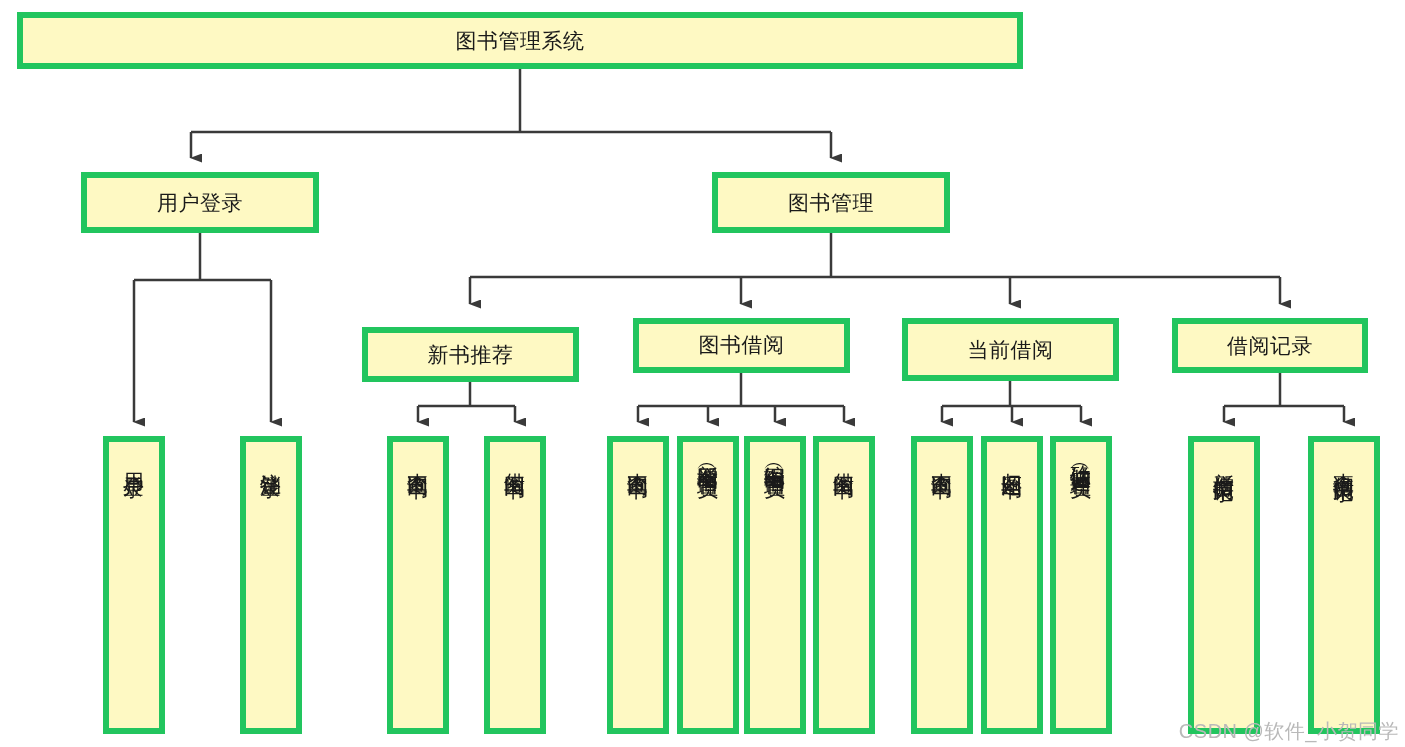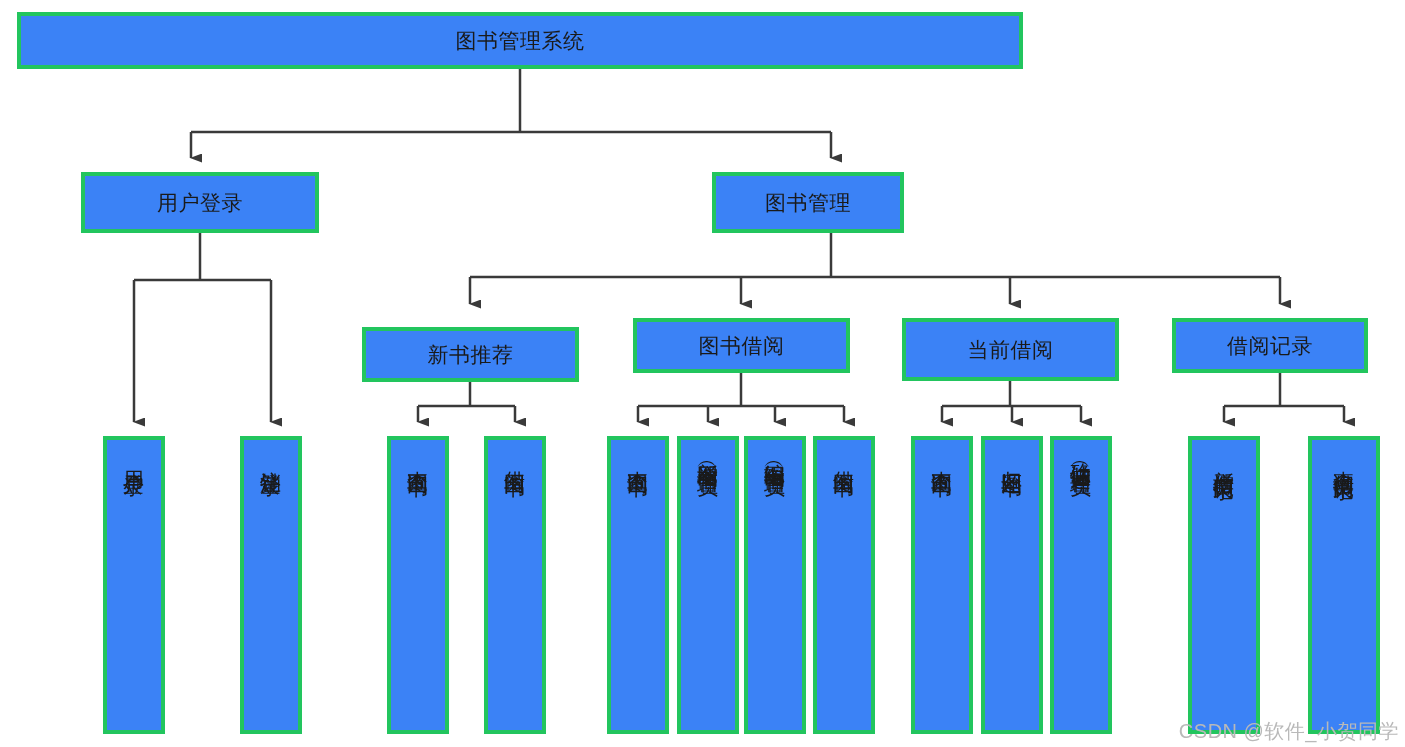--- a/index.html
+++ b/index.html
@@ -21,22 +21,22 @@
     position: absolute;
     left: 0;
     top: 0;
     width: 1405px;
     height: 747px;
     pointer-events: none;
   }
   .node {
     position: absolute;
     box-sizing: border-box;
-    background: #3b82f6;
-    border: 4px solid #22c55e;
+    background: #fef9c3;
+    border: 6px solid #22c55e;
     display: flex;
     align-items: center;
     justify-content: center;
     color: #1a1a1a;
   }
   .node-label {
     display: block;
     text-align: center;
     line-height: 1.12;
     letter-spacing: 0.5px;
@@ -127,28 +127,28 @@
     </g>
   </svg>
 
   <div class="node horizontal" style="left:17px; top:12px; width:1006px; height:57px;">
     <span class="node-label">图书管理系统</span>
   </div>
 
   <div class="node horizontal" style="left:81px; top:172px; width:238px; height:61px;">
     <span class="node-label">用户登录</span>
   </div>
-  <div class="node horizontal" style="left:712px; top:172px; width:192px; height:61px;">
+  <div class="node horizontal" style="left:712px; top:172px; width:238px; height:61px;">
     <span class="node-label">图书管理</span>
   </div>
 
   <div class="node horizontal" style="left:362px; top:327px; width:217px; height:55px;">
     <span class="node-label">新书推荐</span>
   </div>
-  <div class="node horizontal" style="left:633px; top:318px; width:217px; height:55px;">
+  <div class="node horizontal" style="left:633px; top:318px; width:217px; height:55px;font-family:Liberation Serif, serif;">
     <span class="node-label">图书借阅</span>
   </div>
   <div class="node horizontal" style="left:902px; top:318px; width:217px; height:63px;">
     <span class="node-label">当前借阅</span>
   </div>
   <div class="node horizontal" style="left:1172px; top:318px; width:196px; height:55px;">
     <span class="node-label">借阅记录</span>
   </div>
 
   <div class="node vertical" style="left:103px; top:436px; width:62px; height:298px;">

